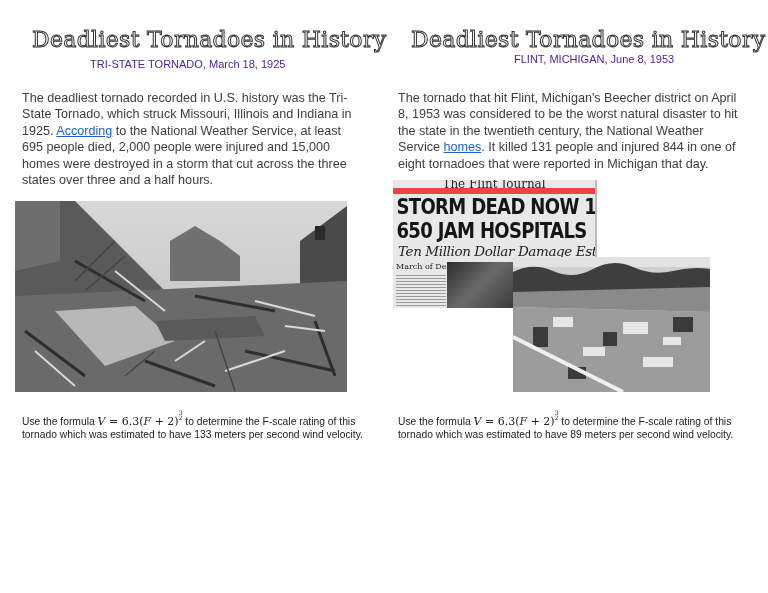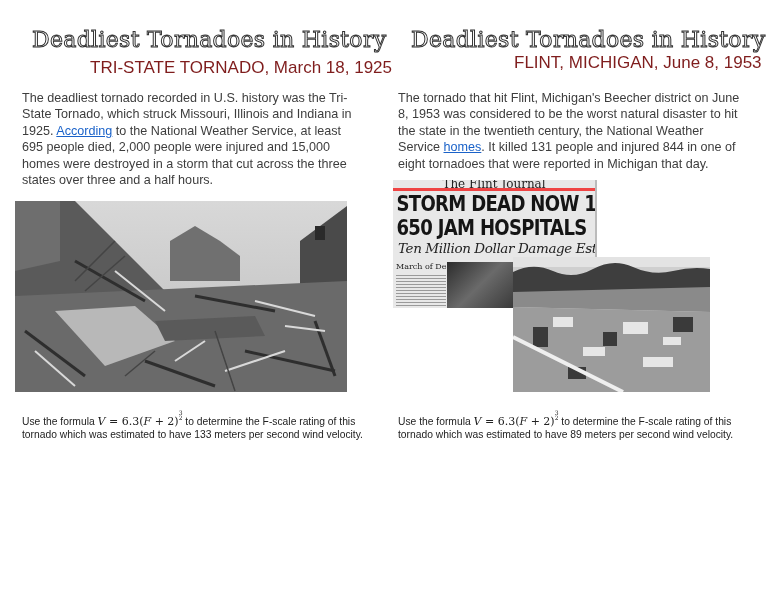--- a/index.html
+++ b/index.html
@@ -1,28 +1,28 @@
 <!DOCTYPE html>
 <html><head>
 <meta charset="utf-8">
 <style>
   html,body{margin:0;padding:0;background:#fff;}
   body{width:768px;height:593px;position:relative;overflow:hidden;font-family:"Liberation Sans",sans-serif;color:#3a3a3a;}
   .title{position:absolute;font-family:"DejaVu Serif",serif;font-size:22px;color:#fff;
     -webkit-text-stroke:1px #333;letter-spacing:0.3px;white-space:nowrap;font-weight:normal;margin-top:7px;}
-  .subtitle{position:absolute;font-size:17px;color:#7f1d1d;white-space:nowrap;text-align:center;}
+  .subtitle{position:absolute;font-size:11px;color:#4c1d95;white-space:nowrap;text-align:center;}
   .para{position:absolute;font-size:12.6px;line-height:16.4px;color:#3d3d3d;}
   .para a{color:#1a62c9;text-decoration:underline;}
   .formula{position:absolute;font-size:10.3px;line-height:13.3px;color:#222;}
   .math{font-family:"DejaVu Serif",serif;font-size:11px;}
   .math i{font-style:italic;}
   .frac{display:inline-block;vertical-align:super;font-size:6px;line-height:5px;text-align:center;}
   .photo{position:absolute;overflow:hidden;background:#888;}
   .news{position:absolute;background:#e8e8e8;border-right:2px solid #bbb;overflow:hidden;}
-  .news .mast{font-family:"DejaVu Serif",serif;font-size:12px;color:#222;text-align:center;line-height:8px;height:8px;overflow:hidden;border-bottom:3px solid #ef4444;}
+  .news .mast{font-family:"DejaVu Serif",serif;font-size:12px;color:#222;text-align:center;line-height:8px;height:8px;overflow:hidden;border-bottom:6px solid #ef4444;}
   .news .head{font-family:"DejaVu Sans",sans-serif;font-weight:bold;font-size:21px;line-height:24px;color:#151515;padding-left:4px;letter-spacing:-0.8px;transform:scaleX(0.86);transform-origin:left;white-space:nowrap;}
   .news .sub{font-family:"DejaVu Serif",serif;font-style:italic;font-size:13.5px;color:#222;padding-left:5px;white-space:nowrap;letter-spacing:-0.4px;}
   .news .list{position:absolute;left:3px;top:82px;font-family:"DejaVu Serif",serif;font-size:8px;color:#222;}
   .news .cols{position:absolute;left:3px;top:93px;width:50px;height:34px;background:repeating-linear-gradient(#e8e8e8 0 2px,#9a9a9a 2px 3px);}
 </style>
 </head>
 <body>
 
 <div>
   <div class="title" style="left:32px;top:20px;">Deadliest Tornadoes in History</div>
@@ -73,21 +73,21 @@
   </div>
   <div class="formula" style="left:22px;top:410px;width:345px;">
     <span>Use the formula </span><span class="math"><i>V</i><span> = 6.3(</span><i>F</i><span> + 2)</span><span class="frac"><span>3</span><br><span>2</span></span></span><span> to determine the F-scale rating of this tornado which was estimated to have 133 meters per second wind velocity.</span>
   </div>
 </div>
 
 <div>
   <div class="title" style="left:411px;top:20px;">Deadliest Tornadoes in History</div>
   <div class="subtitle" style="left:469px;top:53px;margin-left:45px;">FLINT, MICHIGAN, June 8, 1953</div>
   <div class="para" style="left:398px;top:90px;width:345px;">
-    <span>The tornado that hit Flint, Michigan's Beecher district on June 8, 1953 was considered to be the worst natural disaster to hit the state in the twentieth century, the National Weather Service </span><a>homes</a><span>. It killed 131 people and injured 844 in one of eight tornadoes that were reported in Michigan that day.</span>
+    <span>The tornado that hit Flint, Michigan's Beecher district on April 8, 1953 was considered to be the worst natural disaster to hit the state in the twentieth century, the National Weather Service </span><a>homes</a><span>. It killed 131 people and injured 844 in one of eight tornadoes that were reported in Michigan that day.</span>
   </div>
   <div class="news" style="left:393px;top:180px;width:202px;height:128px;">
     <div class="mast">The Flint Journal</div>
     <div class="head" style="margin-top:1px;">STORM DEAD NOW 109</div>
     <div class="head">650 JAM HOSPITALS</div>
     <div class="sub">Ten Million Dollar Damage Estimate</div>
     <div class="list">March of Dead</div>
     <div class="cols"></div>
     <div style="position:absolute;left:54px;top:82px;width:66px;height:46px;background:linear-gradient(135deg,#2c2c2c,#6a6a6a 50%,#3a3a3a);"></div>
   </div>

